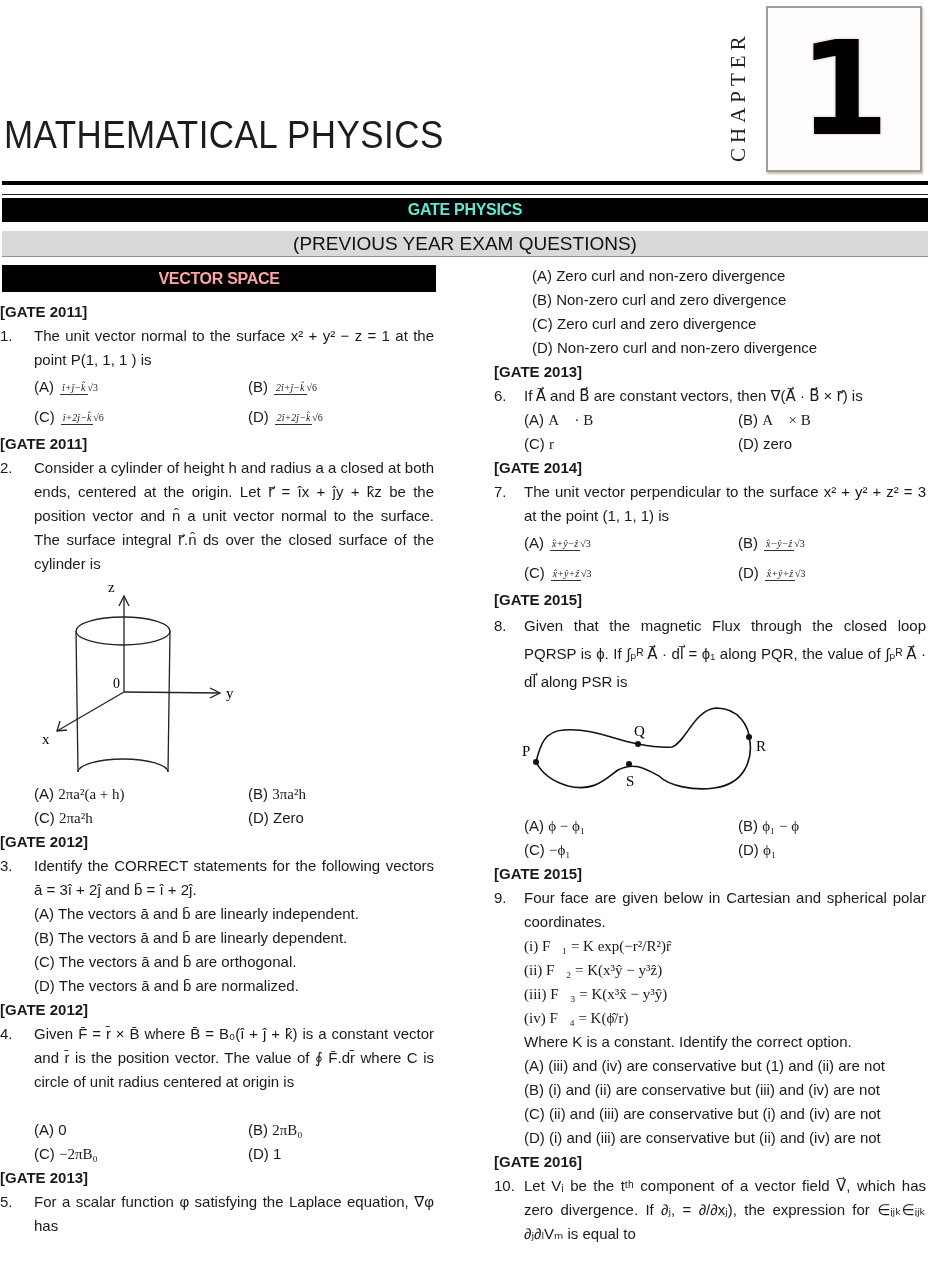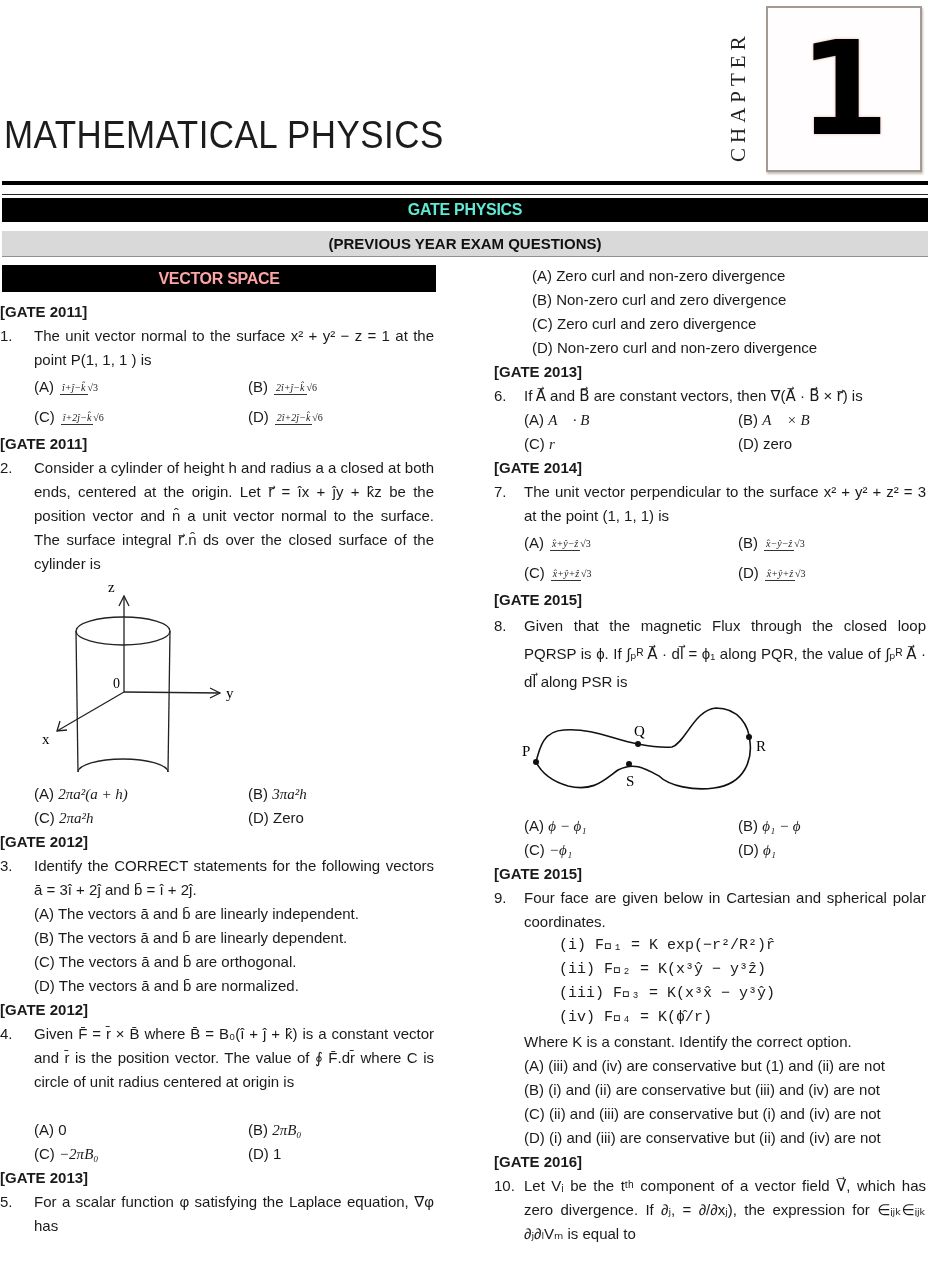--- a/index.html
+++ b/index.html
@@ -1,22 +1,22 @@
 <!DOCTYPE html>
 <html><head>
   <meta charset="utf-8">
   <style>
     html, body { margin: 0; padding: 0; background: #ffffff; }
     body {
       width: 930px; height: 1280px; position: relative; overflow: hidden;
       font-family: "Liberation Sans", "DejaVu Sans", sans-serif;
       color: #1a1a1a;
     }
-    .math { font-family: "Liberation Serif", "DejaVu Serif", serif; font-style: italic; }
-    .math-up { font-family: Liberation Mono, monospace; margin-left: 35px; }
+    .math { font-family: "Liberation Serif", "DejaVu Serif", serif; }
+    .math-up { font-family: Liberation Serif, serif; }
 
     
     .doc-title {
       position: absolute; left: 4px; top: 114px;
       font-size: 38px; letter-spacing: 0.5px; color: #1c1c1c;
       font-family: "Liberation Sans Narrow", "Liberation Sans", sans-serif;
       transform: scaleX(0.92); transform-origin: left top;
     }
     .chapter-label {
       position: absolute; left: 726px; top: 162px;
@@ -37,21 +37,21 @@
     .rule-thin { position: absolute; left: 2px; width: 926px; top: 194px; height: 1px; background: #222; }
 
     .bar-black {
       position: absolute; left: 2px; width: 926px; top: 198px; height: 24px;
       background: #000; color: #5eead4; text-align: center; font-weight: bold; font-size: 16px; line-height: 24px;
       letter-spacing: -0.3px;
     }
     .bar-gray {
       position: absolute; left: 2px; width: 926px; top: 231px; height: 25px;
       background: #d9d9d9; border-bottom: 1px solid #8f8f8f; color: #111;
-      text-align: center; font-size: 15px; line-height: 25px; font-weight: bold;
+      text-align: center; font-size: 19px; line-height: 25px; font-weight: normal;
     }
     .section-bar {
       position: absolute; left: 2px; top: 265px; width: 434px; height: 27px;
       background: #000; color: #fca5a5; text-align: center; font-weight: bold; font-size: 16px; line-height: 27px;
       letter-spacing: -0.3px;
     }
 
     
     .col { position: absolute; font-size: 15px; line-height: 24px; }
     .col-left { left: 0; top: 300px; width: 434px; }

